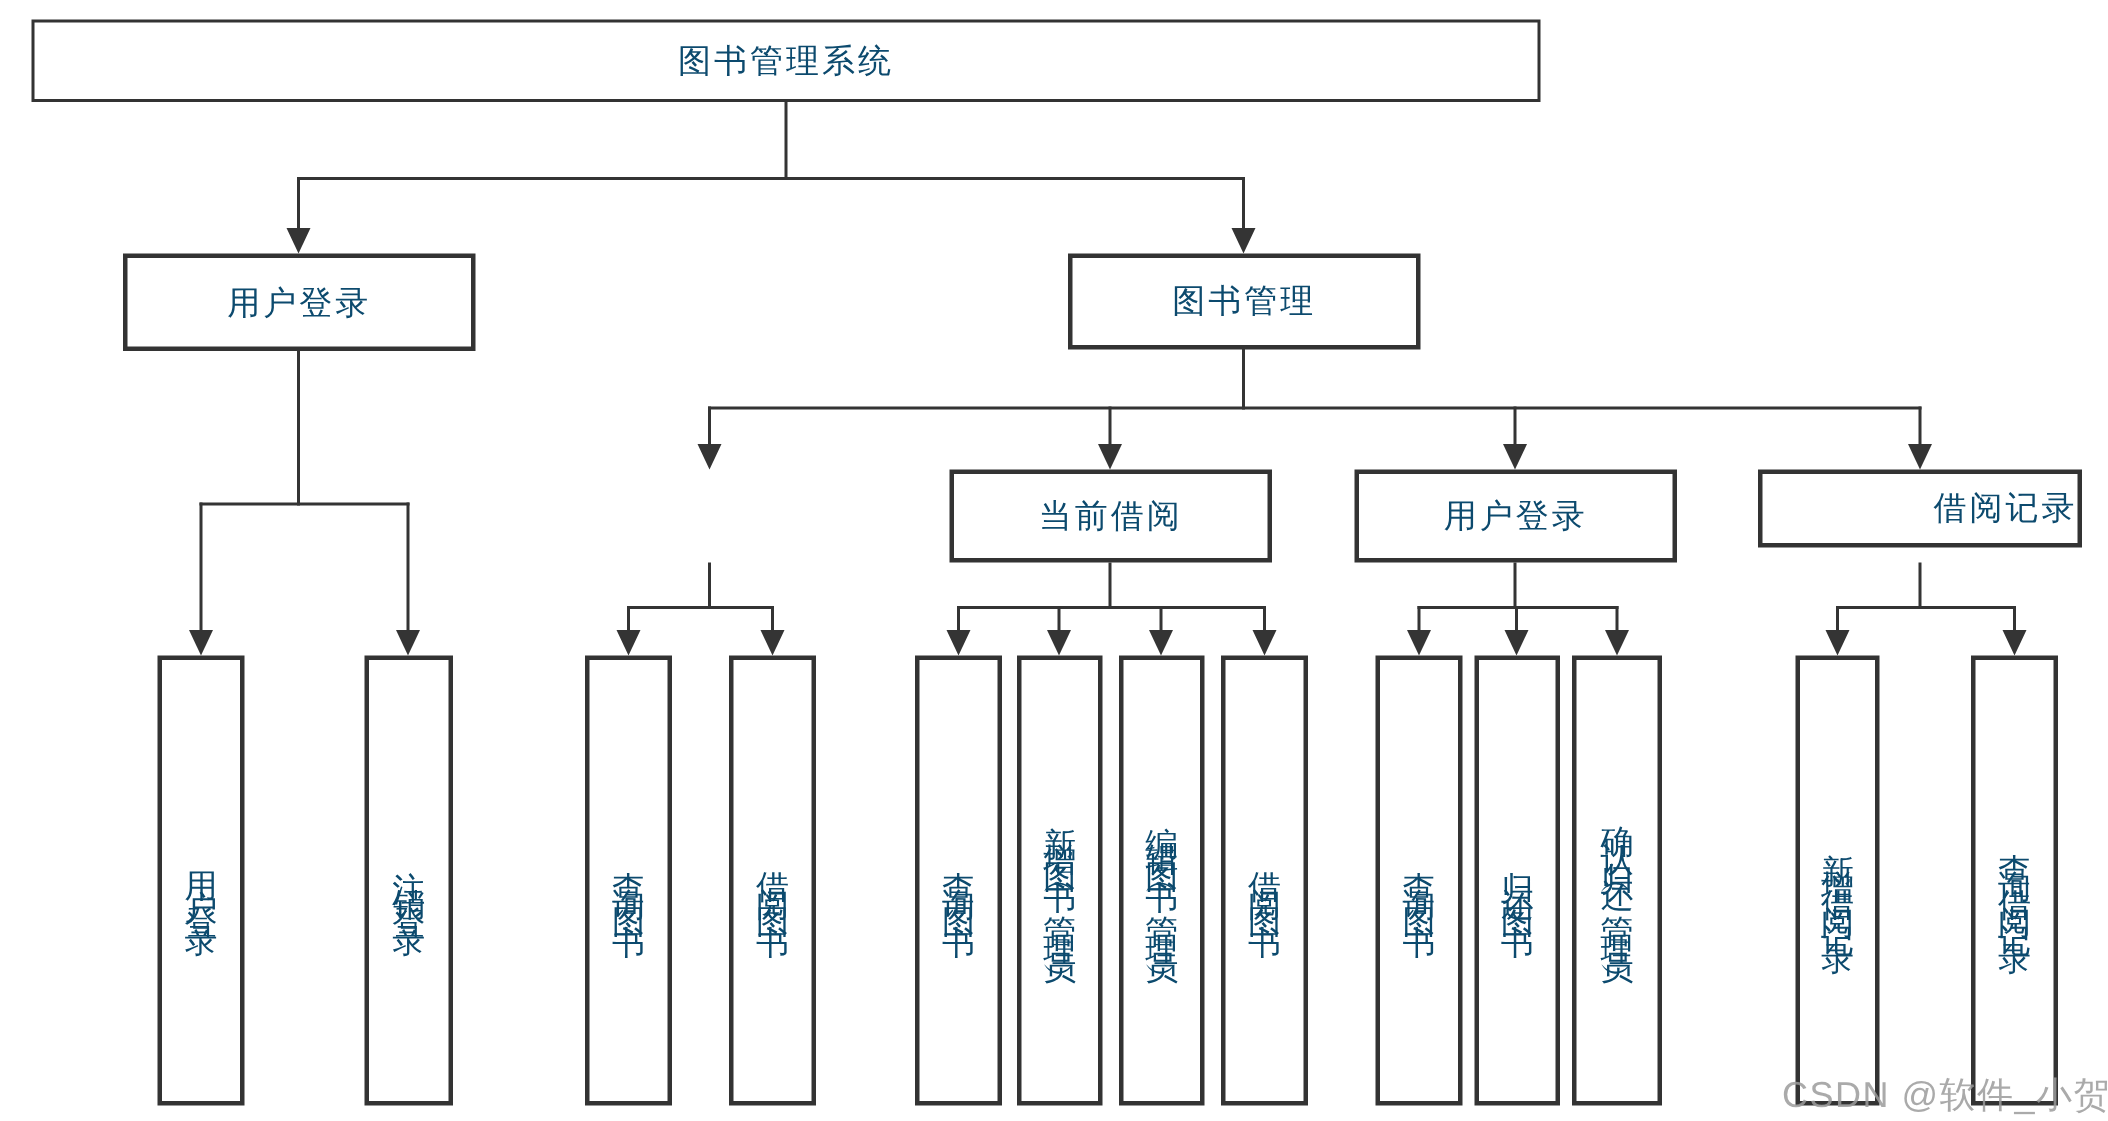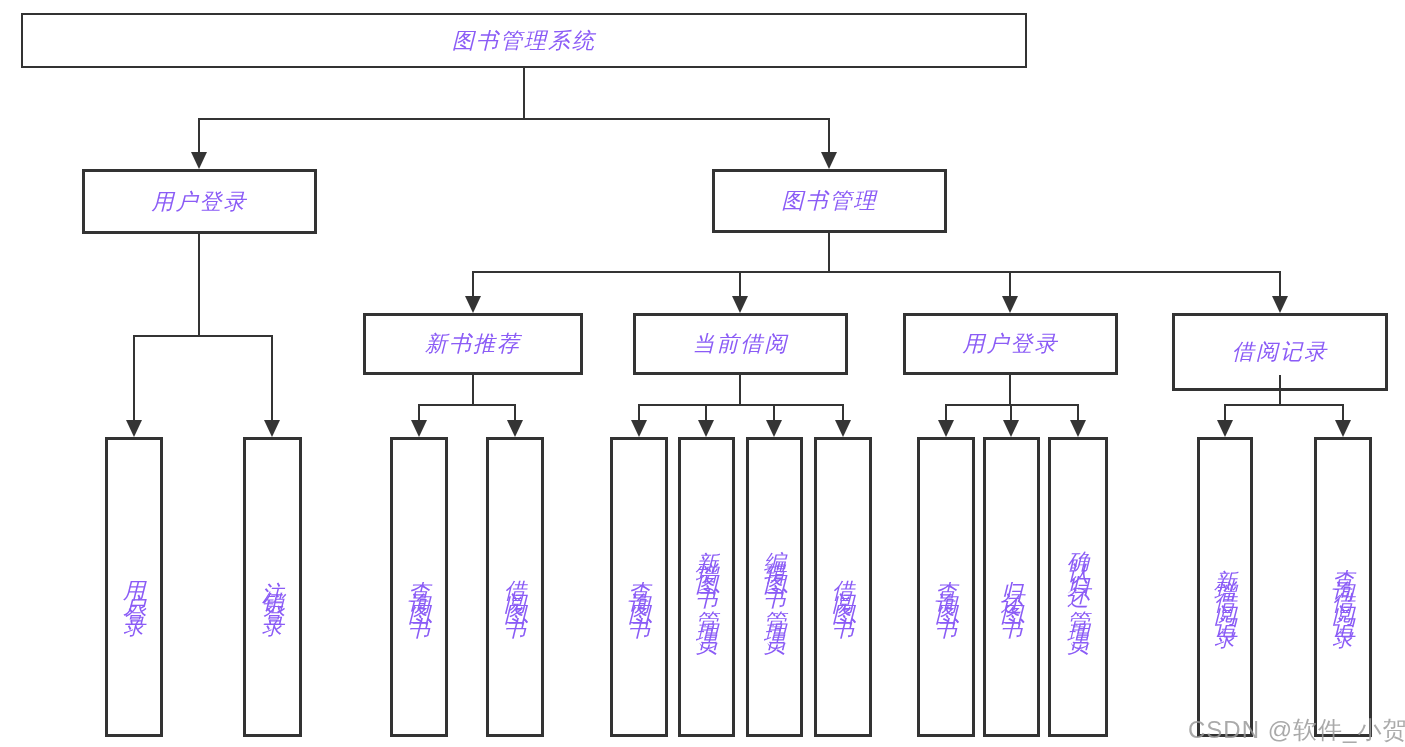--- a/index.html
+++ b/index.html
@@ -3,21 +3,21 @@
 <meta charset="utf-8">
 <style>
   html,body{margin:0;padding:0;background:#ffffff;}
   .canvas{
     position:relative;width:1405px;height:747px;background:#ffffff;overflow:hidden;
     font-family:"Liberation Sans","DejaVu Sans",sans-serif;color:#1c1c1c;
   }
   .box{
     position:absolute;box-sizing:border-box;border:3px solid #333333;background:#ffffff;
     display:flex;align-items:center;justify-content:center;
-    font-size:22px;letter-spacing:2px;color:#8b5cf6;font-style:italic;
+    font-size:22px;letter-spacing:2px;color:#0c4a6e;
   }
   .root{border-width:2px;}
   .vbox{
     writing-mode:vertical-rl;text-orientation:mixed;
     letter-spacing:12px;font-size:22px;line-height:1;
   }
   .vl{position:absolute;width:2px;background:#343434;}
   .hl{position:absolute;height:2px;background:#343434;}
   .arr{
     position:absolute;width:0;height:0;
@@ -38,30 +38,27 @@
     <span>图书管理系统</span>
   </div>
 
   <div class="box" style="left:82px;top:169px;width:235px;height:65px;">
     <span>用户登录</span>
   </div>
   <div class="box" style="left:712px;top:169px;width:235px;height:64px;">
     <span>图书管理</span>
   </div>
 
-  <div class="box" style="left:363px;top:313px;width:220px;height:62px;">
-    <span>新书推荐</span>
-  </div>
   <div class="box" style="left:633px;top:313px;width:215px;height:62px;">
     <span>当前借阅</span>
   </div>
   <div class="box" style="left:903px;top:313px;width:215px;height:62px;">
     <span>用户登录</span>
   </div>
-  <div class="box" style="left:1172px;top:313px;width:216px;height:78px;">
+  <div class="box" style="left:1172px;top:313px;width:216px;height:52px;justify-content:flex-end;">
     <span>借阅记录</span>
   </div>
 
   <div class="box vbox" style="left:105px;top:437px;width:58px;height:300px;">
     <span>用户登录</span>
   </div>
   <div class="box vbox" style="left:243px;top:437px;width:59px;height:300px;">
     <span>注销登录</span>
   </div>
 

